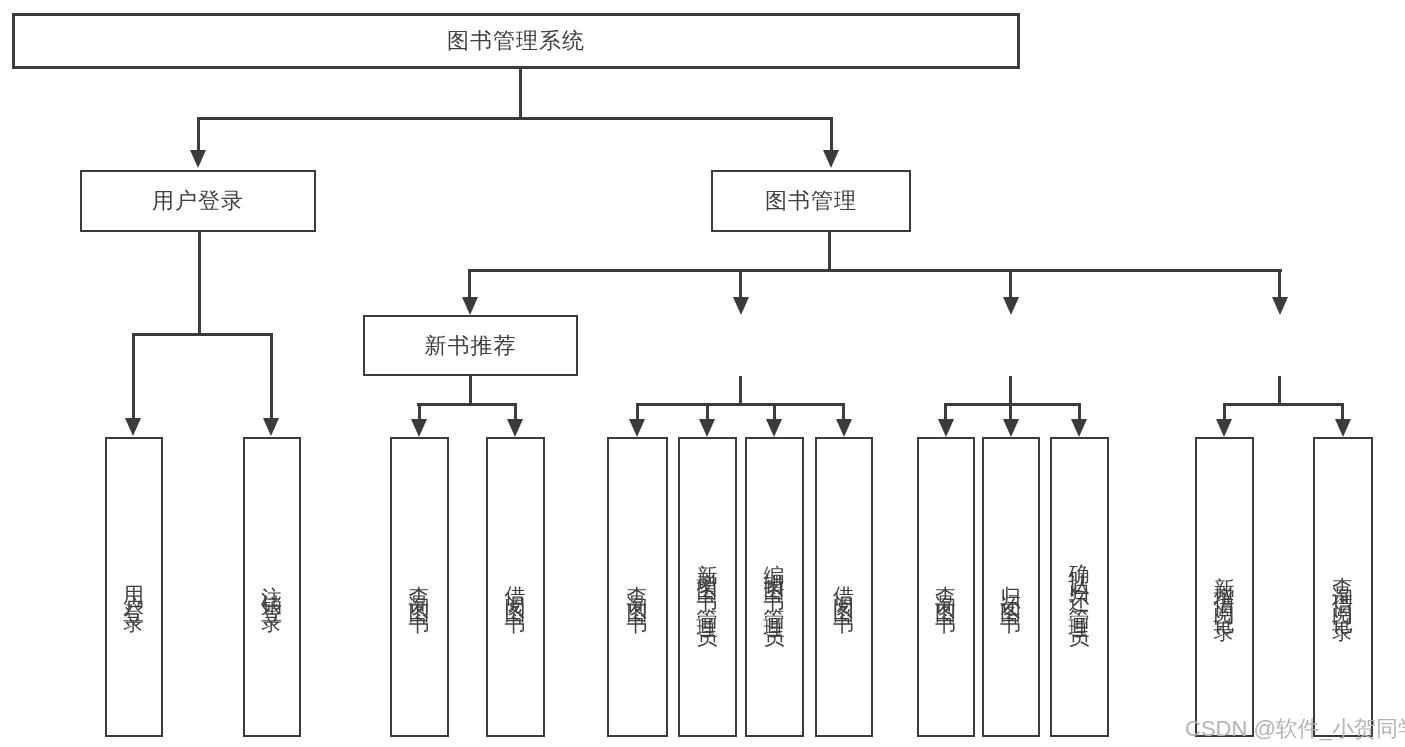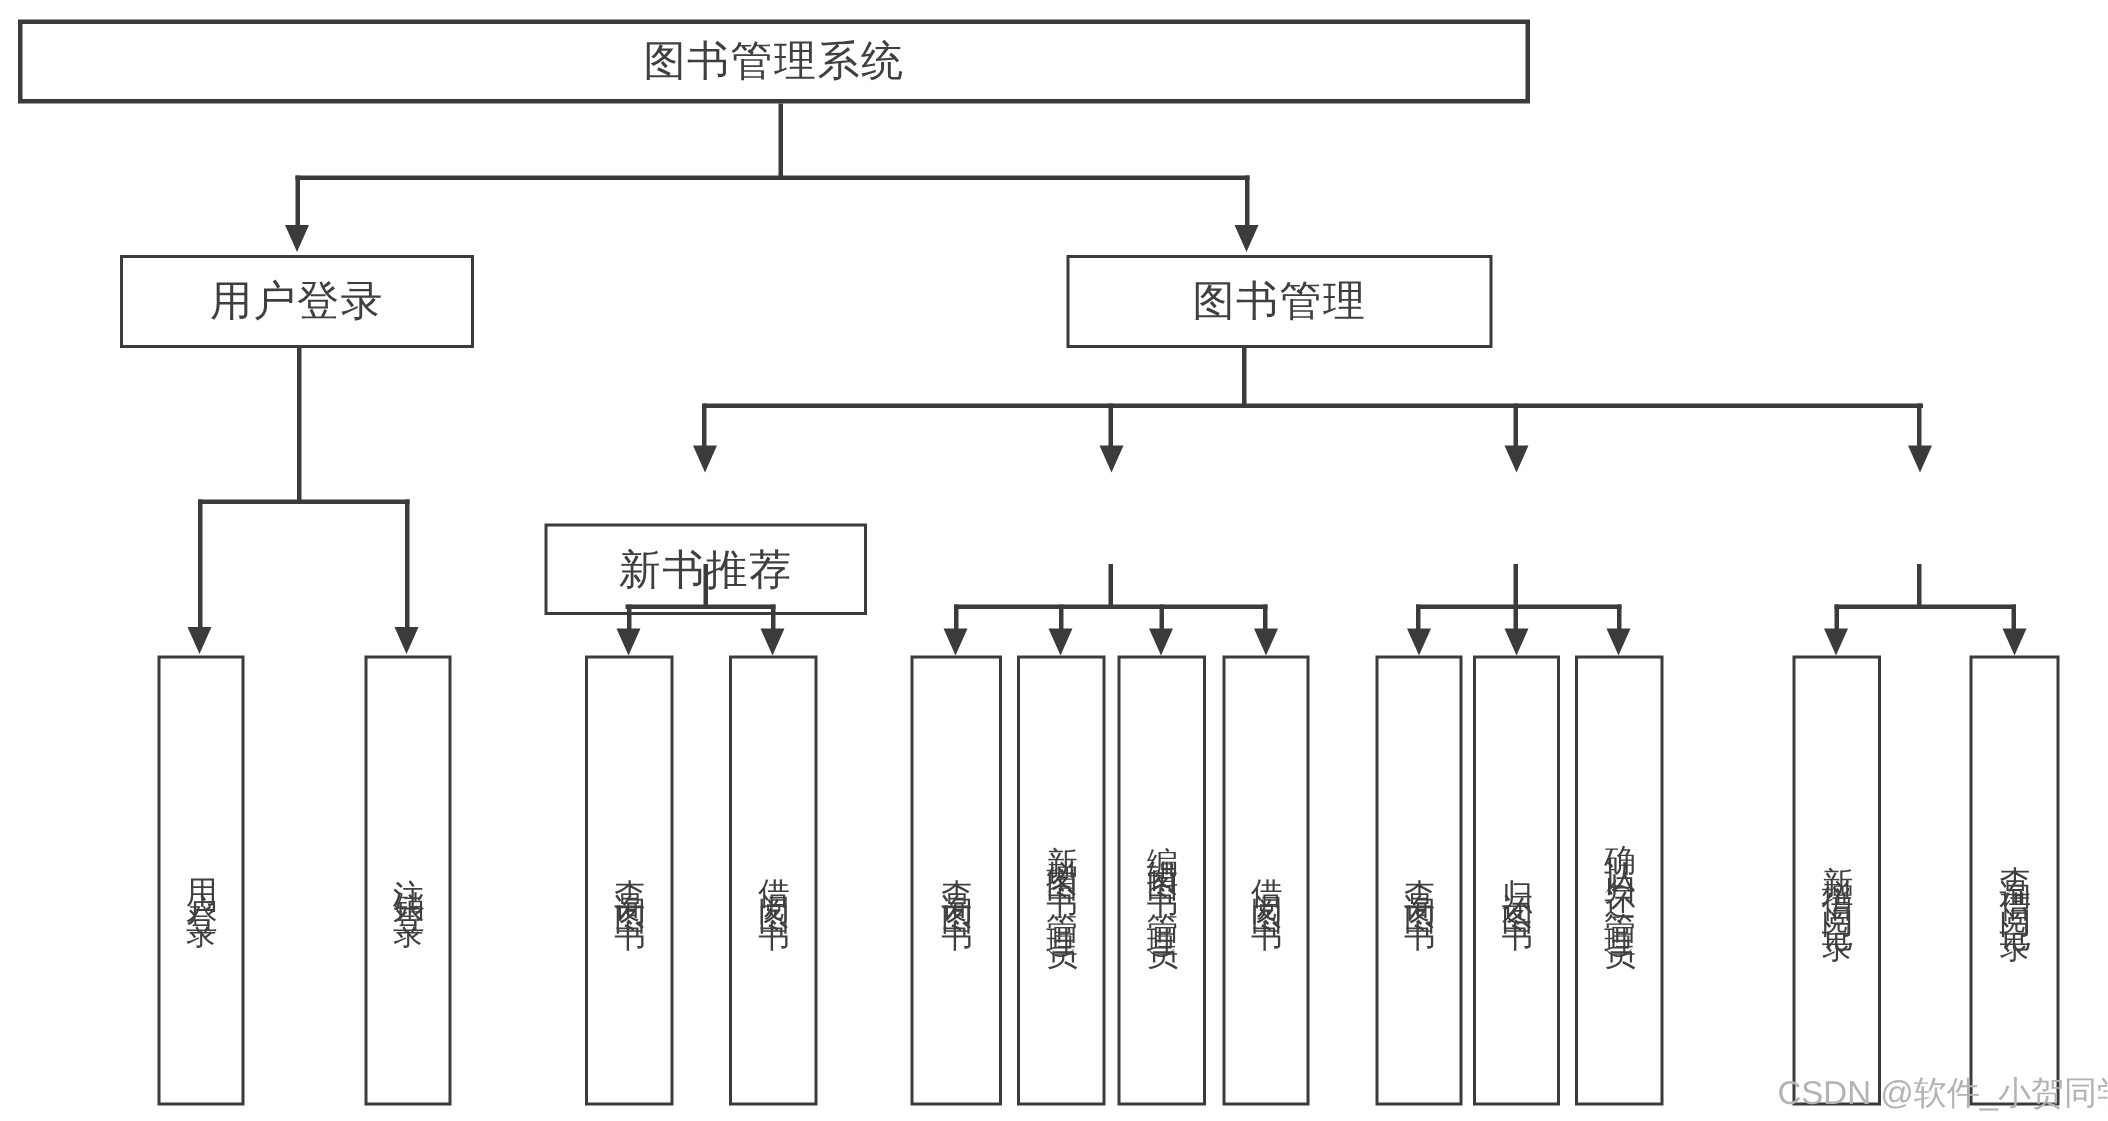--- a/index.html
+++ b/index.html
@@ -25,21 +25,21 @@
     position: absolute;
     border: 2px solid var(--line);
     background: #ffffff;
     display: flex;
     align-items: center;
     justify-content: center;
     color: var(--text);
   }
   .node.root { border-width: 3px; }
   .node .hlabel {
-    font-size: 28px;
+    font-size: 22px;
     letter-spacing: 1px;
     color: var(--text);
     white-space: nowrap;
   }
   .leaf {
     position: absolute;
     top: 437px;
     height: 300px;
     border: 2px solid var(--line);
     background: #ffffff;
@@ -94,21 +94,21 @@
   <div class="v-line" style="left:519px; top:69px;  height:51px;"></div>
   <div class="h-line" style="left:197px; top:117px; width:636px;"></div>
   <div class="v-line" style="left:197px; top:117px; height:33px;"></div>
   <div class="arrow" style="left:190px; top:150px;"></div>
   <div class="v-line" style="left:830px; top:117px; height:33px;"></div>
   <div class="arrow" style="left:823px; top:150px;"></div>
 
   <div class="node" style="left:80px; top:170px; width:236px; height:62px;">
     <span class="hlabel">用户登录</span>
   </div>
-  <div class="node" style="left:711px; top:170px; width:284px; height:62px;justify-content:center;">
+  <div class="node" style="left:711px; top:170px; width:200px; height:62px;justify-content:center;">
     <span class="hlabel">图书管理</span>
   </div>
 
   <div class="v-line" style="left:198px; top:232px; height:104px;"></div>
   <div class="h-line" style="left:132px; top:333px; width:141px;"></div>
   <div class="v-line" style="left:132px; top:333px; height:85px;"></div>
   <div class="arrow" style="left:125px; top:418px;"></div>
   <div class="v-line" style="left:270px; top:333px; height:85px;"></div>
   <div class="arrow" style="left:263px; top:418px;"></div>
 
@@ -116,21 +116,21 @@
   <div class="h-line" style="left:469px; top:269px; width:813px;"></div>
   <div class="v-line" style="left:468px;  top:269px; height:31px;"></div>
   <div class="arrow" style="left:462px;  top:297px;"></div>
   <div class="v-line" style="left:739px;  top:269px; height:31px;"></div>
   <div class="arrow" style="left:733px;  top:297px;"></div>
   <div class="v-line" style="left:1009px; top:269px; height:31px;"></div>
   <div class="arrow" style="left:1003px; top:297px;"></div>
   <div class="v-line" style="left:1278px; top:269px; height:31px;"></div>
   <div class="arrow" style="left:1272px; top:297px;"></div>
 
-  <div class="node" style="left:363px; top:315px; width:215px; height:61px;margin-top:34px;">
+  <div class="node" style="left:363px; top:315px; width:215px; height:61px;">
     <span class="hlabel">新书推荐</span>
   </div>
 
   <div class="v-line" style="left:469px; top:376px; height:30px;"></div>
   <div class="h-line" style="left:417px; top:403px; width:100px;"></div>
   <div class="v-line" style="left:418px; top:403px; height:21px;"></div>
   <div class="arrow" style="left:411px; top:419px;"></div>
   <div class="v-line" style="left:514px; top:403px; height:21px;"></div>
   <div class="arrow" style="left:507px; top:419px;"></div>
 

